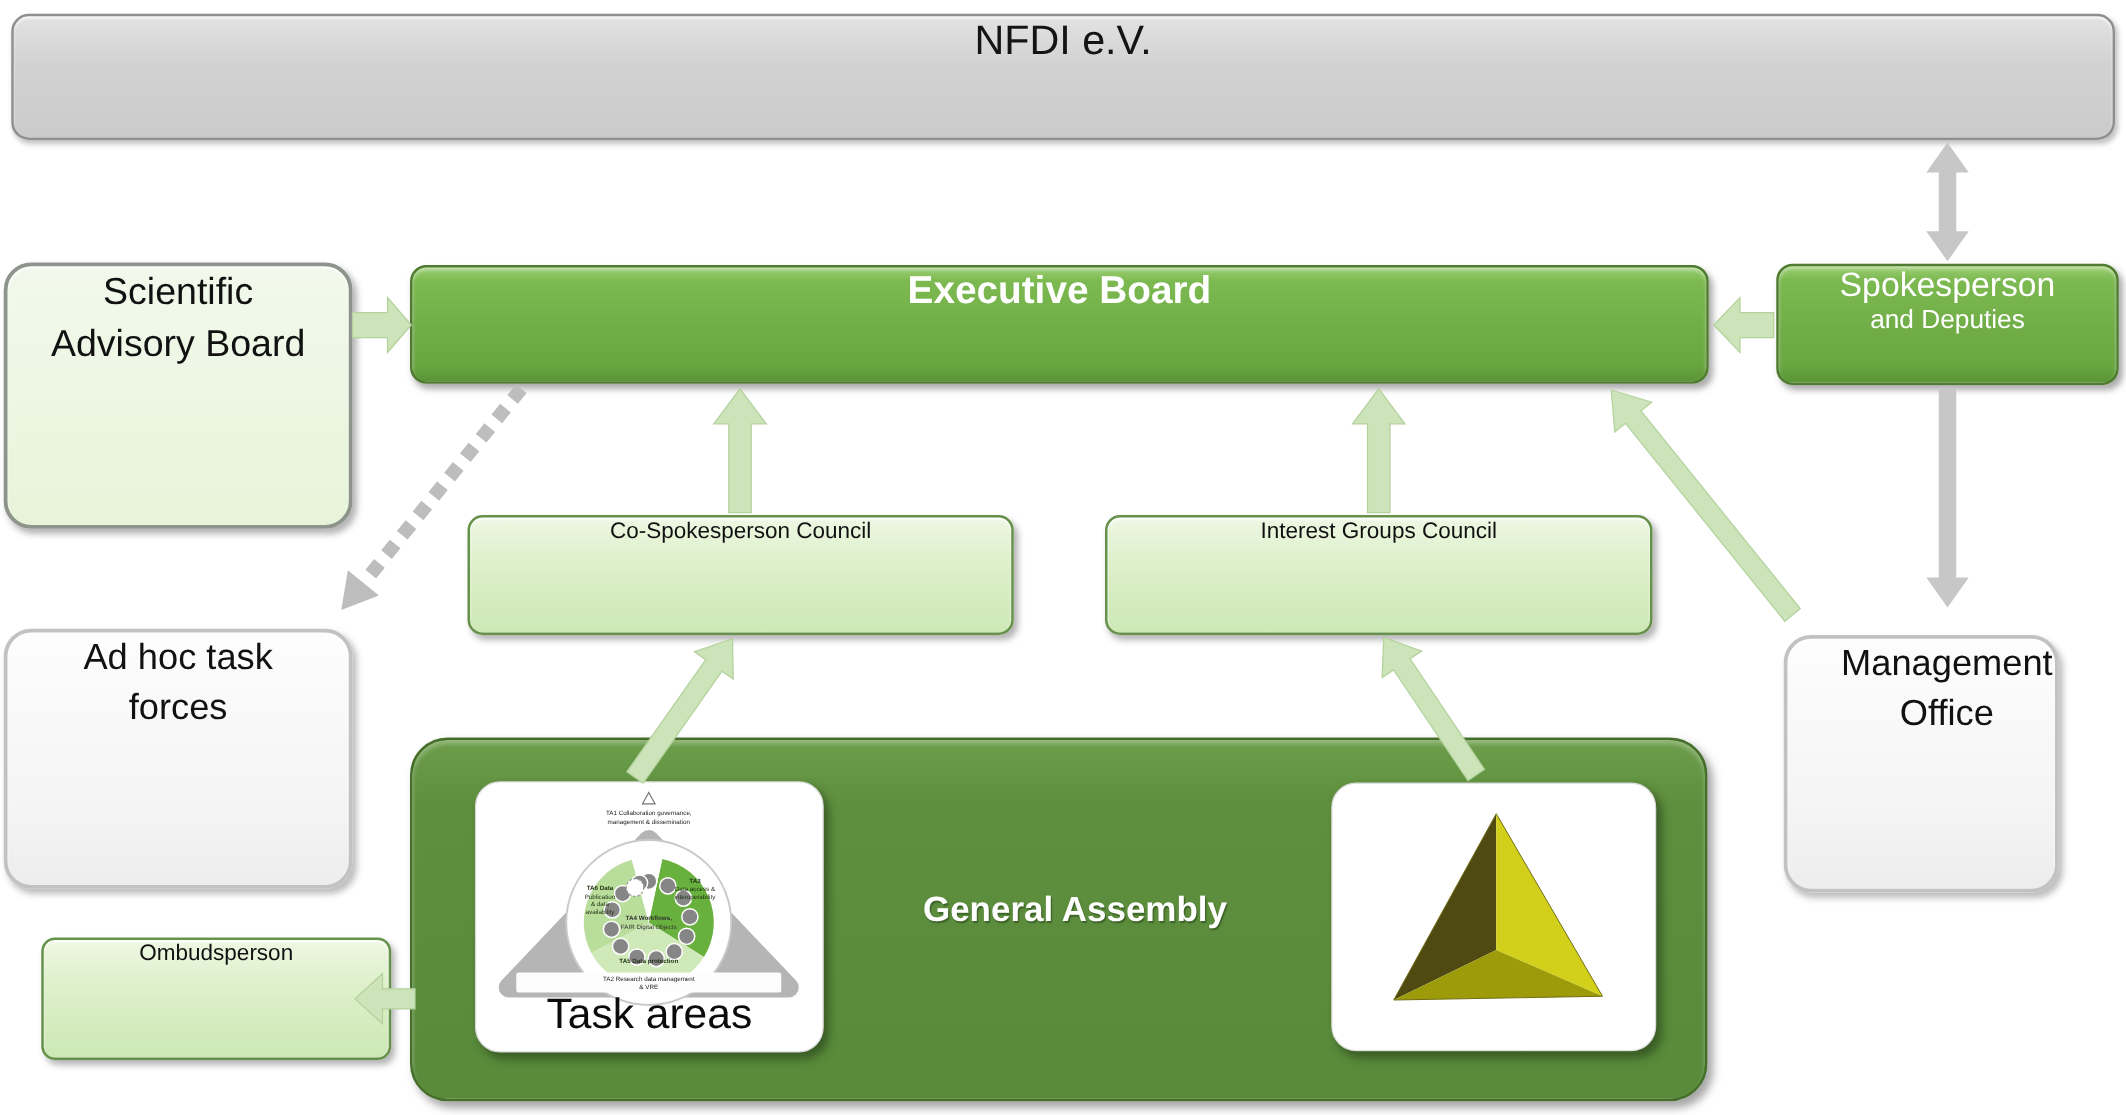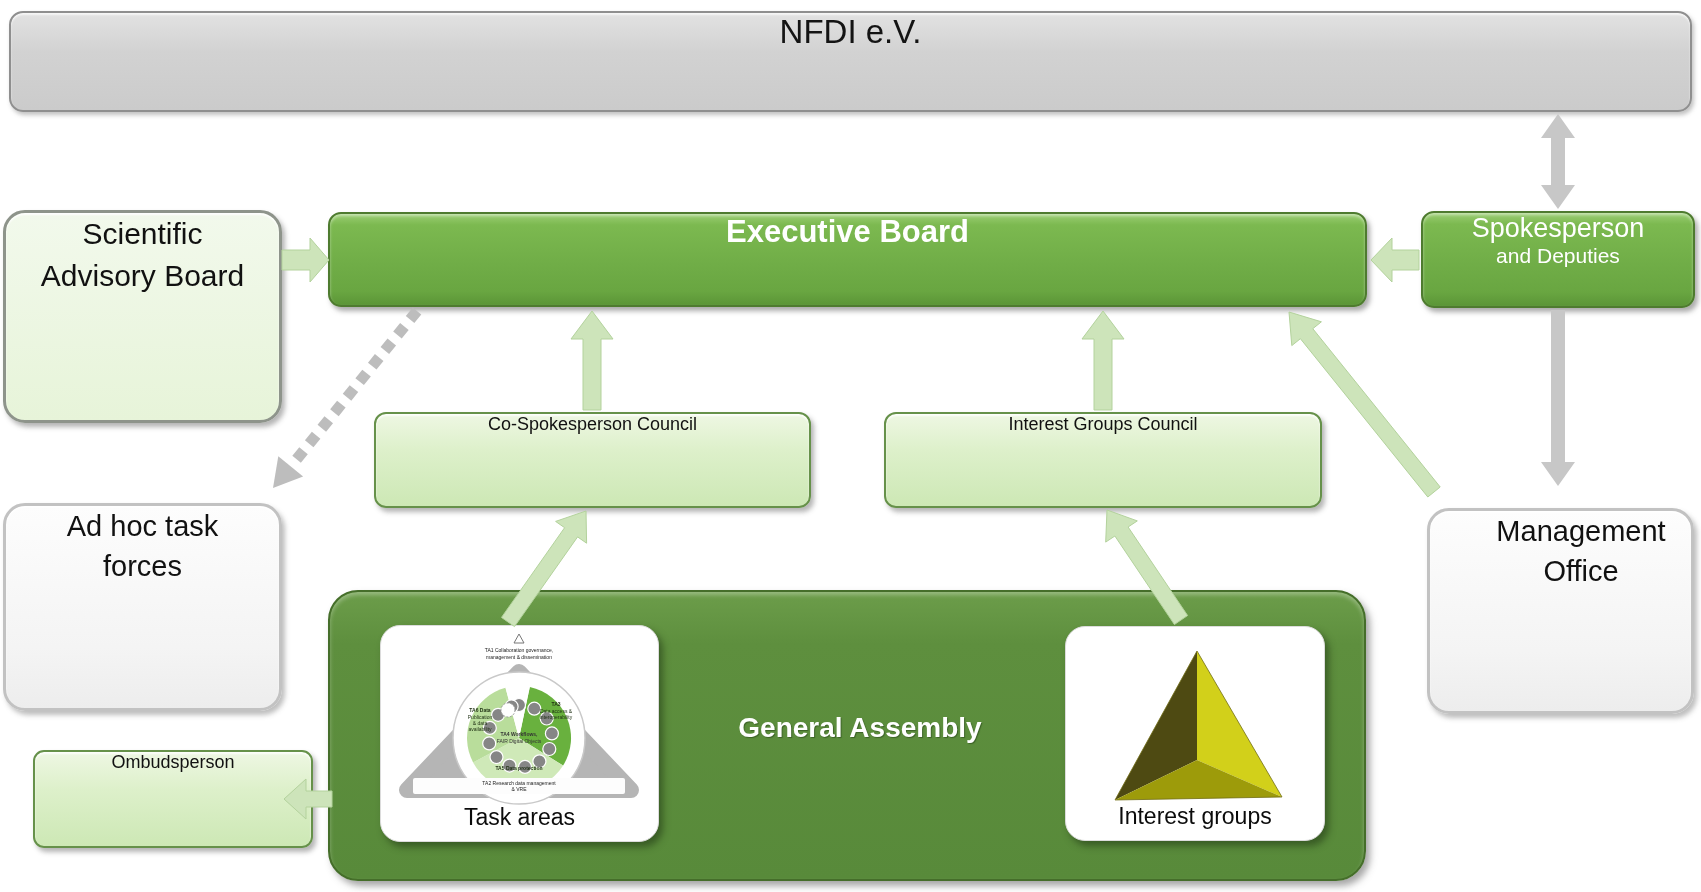--- a/index.html
+++ b/index.html
@@ -47,21 +47,21 @@
     box-shadow:4px 5px 7px rgba(80,80,80,.5), inset 0 3px 4px rgba(255,255,255,.3);
     z-index:15;
   }
   .innercard{
     position:absolute;background:#ffffff;border:1px solid #dcdcdc;border-radius:20px;
     box-shadow:4px 5px 7px rgba(25,45,15,.5), inset 0 1px 1px rgba(255,255,255,.9);
     z-index:25;
   }
   .caption{
     position:absolute;left:0;right:0;bottom:10px;text-align:center;
-    font-size:23px;color:#0b0b0b;z-index:26;
+    font-size:34px;color:#0b0b0b;z-index:26;
   }
   .bold-white{font-weight:bold;color:#ffffff;}
   .two-line span{display:block;}
   .arrow-layer{position:absolute;left:0;top:0;z-index:60;pointer-events:none;}
   .ga-label{
     position:absolute;left:660px;top:712px;width:400px;text-align:center;
     font-size:28px;font-weight:bold;color:#ffffff;z-index:30;
     text-shadow:1px 1px 1px rgba(40,70,25,.6);
   }
   .mini-svg{position:absolute;left:0;top:0;width:100%;height:100%;z-index:25;}
@@ -95,21 +95,21 @@
 
 <div class="box lightgreen" style="left:884px;top:412px;width:438px;height:96px;">
   <span>Interest Groups Council</span>
 </div>
 
 <div class="box whitebox two-line" style="left:3px;top:483px;width:279px;height:208px;">
   <span>Ad hoc task</span>
   <span>forces</span>
 </div>
 
-<div class="box whitebox two-line" style="left:1427px;top:488px;width:267px;height:206px;padding-left:41px;">
+<div class="box whitebox two-line" style="left:1427px;top:488px;width:220px;height:206px;padding-left:41px;">
   <span>Management</span>
   <span>Office</span>
 </div>
 
 <div class="box lightgreen" style="left:3px;top:750px;width:280px;height:98px;border-radius:11px;margin-left:30px;">
   <span>Ombudsperson</span>
 </div>
 
 <div class="box darkgreen" style="left:328px;top:590px;width:1038px;height:291px;"></div>
 <div class="ga-label">General Assembly</div>
@@ -169,21 +169,20 @@
   <div class="caption">Task areas</div>
 </div>
 
 <div class="innercard" style="left:1065px;top:626px;width:258px;height:213px;">
   <svg class="mini-svg" viewBox="0 0 258 213">
     <polygon points="131,24 49,173 131,133" fill="#4e4a12"></polygon>
     <polygon points="131,24 131,133 216,170" fill="#d2d01a"></polygon>
     <polygon points="49,173 131,133 216,170" fill="#9d9b0a"></polygon>
     <polygon points="131,24 49,173 216,170" fill="none" stroke="#716d15" stroke-width="0.8"></polygon>
   </svg>
-  <div class="caption">Interest groups</div>
 </div>
 
 <svg class="arrow-layer" width="1701" height="892" viewBox="0 0 1701 892">
 
   <g fill="#cde4ba" stroke="#b3d29c" stroke-width="1">
 
     <polygon points="282,250 310,250 310,238 329,260 310,282 310,270 282,270"></polygon>
 
     <polygon points="1419,250 1392,250 1392,238 1371,260 1392,282 1392,270 1419,270"></polygon>
 

